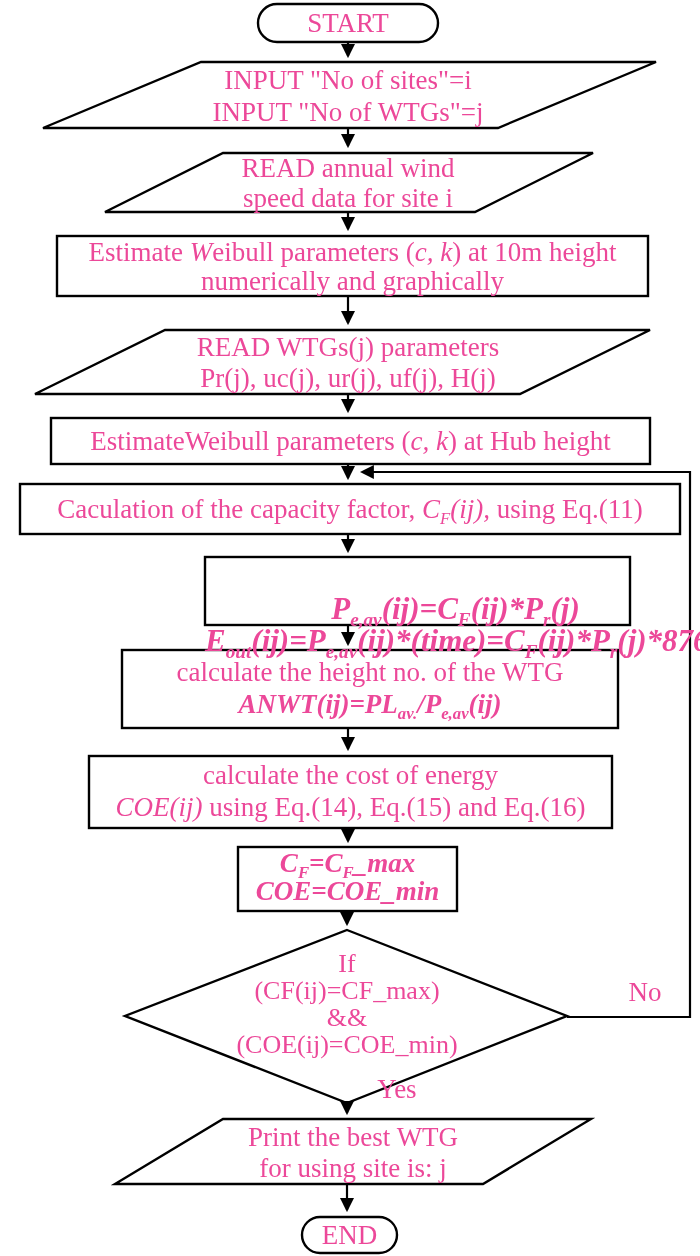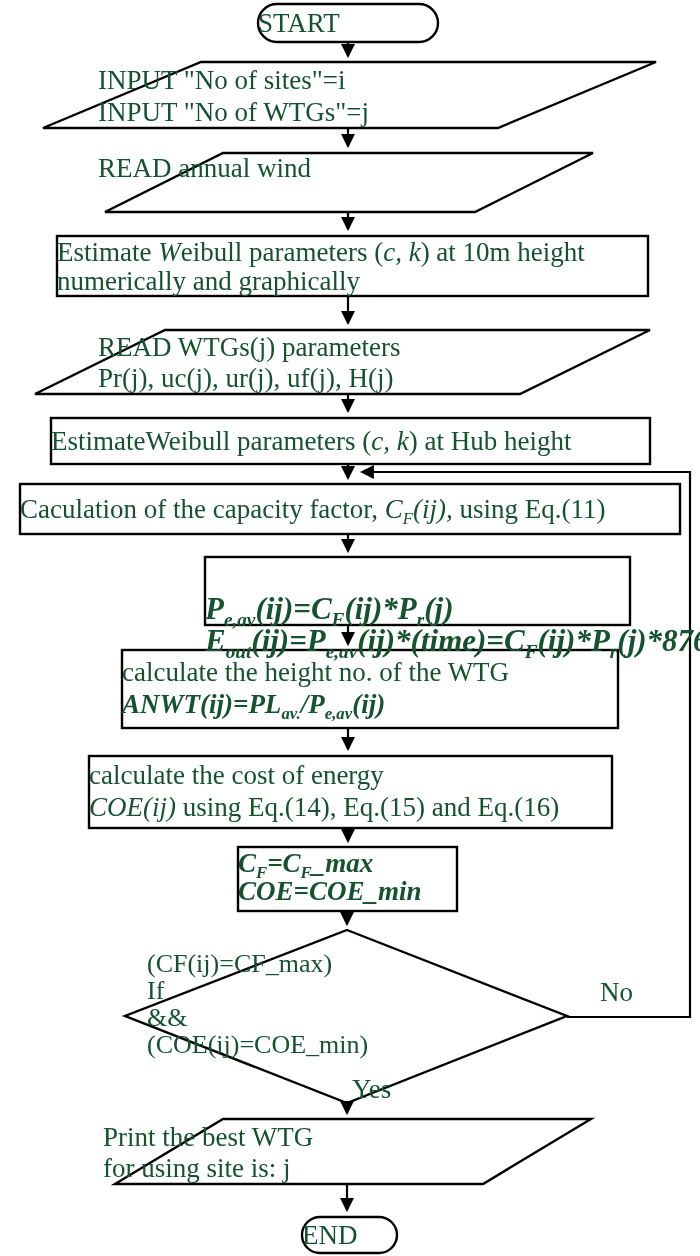--- a/index.html
+++ b/index.html
@@ -2,22 +2,22 @@
 <html><head>
 <meta charset="utf-8">
 <style>
   html,body{margin:0;padding:0;background:#fff;}
   .stage{
     position:relative;width:700px;height:1256px;background:#fff;overflow:hidden;
     font-family:"Liberation Serif","DejaVu Serif",serif;color:#000;
   }
   .layer{position:absolute;left:0;top:0;}
   .txt{
-    position:absolute;font-size:27px;line-height:31px;
-    color:#14532d;white-space:nowrap;
+    position:absolute;text-align:center;font-size:27px;line-height:31px;
+    color:#ec4899;white-space:nowrap;
   }
   .txt div{white-space:nowrap;}
   .it{}
   .fm{font-style:italic;font-weight:bold;}
   sub{font-size:0.62em;line-height:0;}
 </style>
 </head>
 <body>
 
 <div class="stage">
@@ -81,20 +81,21 @@
 
   <div class="txt" style="left:258px;top:8px;width:180px;line-height:30px">START</div>
 
   <div class="txt" style="left:98px;top:64px;width:500px;line-height:32px">
     <div>INPUT "No of sites"=i</div>
     <div>INPUT "No of WTGs"=j</div>
   </div>
 
   <div class="txt" style="left:98px;top:153px;width:500px;line-height:30px">
     <div>READ annual wind</div>
+    <div>speed data for site i</div>
   </div>
 
   <div class="txt" style="left:57px;top:238px;width:591px;line-height:29px">
     <div>Estimate <i>W</i>eibull parameters (<i>c, k</i>) at 10m height</div>
     <div>numerically and graphically</div>
   </div>
 
   <div class="txt" style="left:98px;top:332px;width:500px;line-height:31px">
     <div>READ WTGs(j) parameters</div>
     <div class="it">Pr(j), uc(j), ur(j), uf(j), H(j)</div>
@@ -122,22 +123,22 @@
     <div>calculate the cost of energy</div>
     <div><i>COE(ij)</i> using Eq.(14), Eq.(15) and Eq.(16)</div>
   </div>
 
   <div class="txt fm" style="left:238px;top:849px;width:219px;line-height:28px">
     <div>C<sub>F</sub>=C<sub>F</sub>_max</div>
     <div>COE=COE_min</div>
   </div>
 
   <div class="txt" style="left:147px;top:950px;width:400px;line-height:27px;font-size:26px">
+    <div>If</div>
     <div>(CF(ij)=CF_max)</div>
-    <div>If</div>
     <div>&amp;&amp;</div>
     <div>(COE(ij)=COE_min)</div>
   </div>
 
   <div class="txt" style="left:600px;top:978px;width:90px;line-height:28px">No</div>
 
   <div class="txt" style="left:352px;top:1075px;width:90px;line-height:28px">Yes</div>
 
   <div class="txt" style="left:103px;top:1122px;width:500px;line-height:31px">
     <div>Print the best WTG</div>

